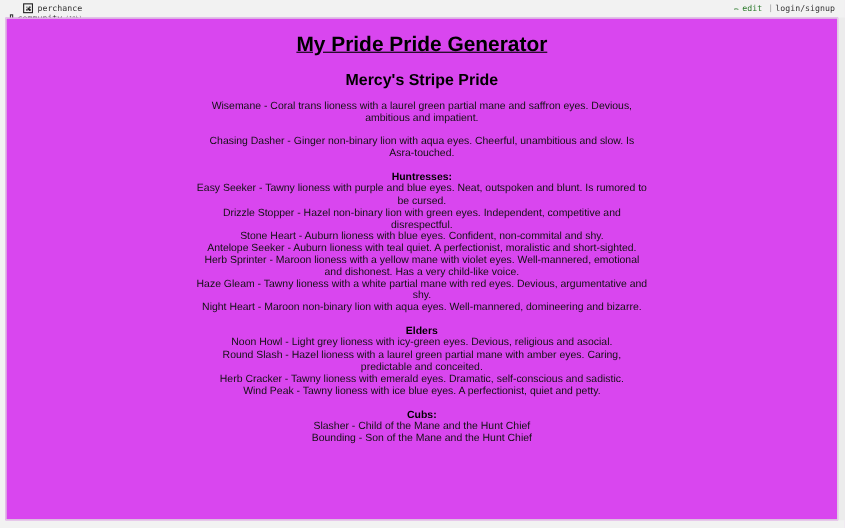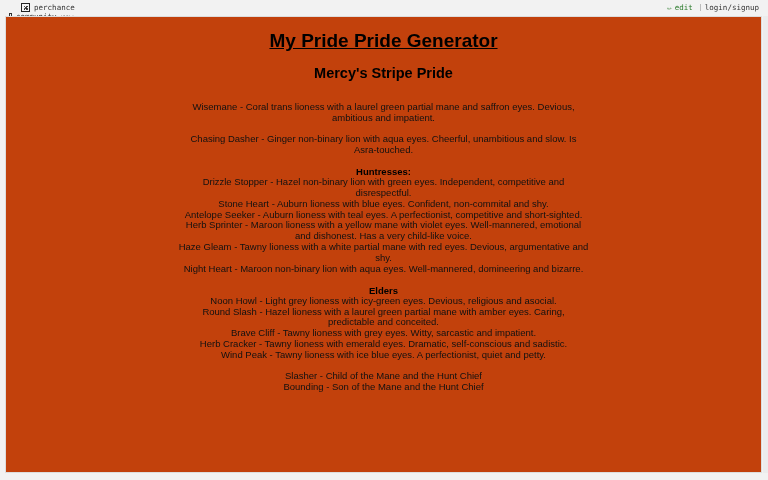--- a/index.html
+++ b/index.html
@@ -96,21 +96,21 @@
   }
   .plus-circle::before { left: 2px; top: 0.5px; width: 1px; height: 4px; }
   .plus-circle::after { left: 0.5px; top: 2px; width: 4px; height: 1px; }
 
   .panel {
     position: absolute;
     left: 5px;
     top: 16px;
     width: 757px;
     height: 457px;
-    background: #c2410c;
+    background: #d946ef;
     border: 1px solid #ddd;
     box-sizing: border-box;
     overflow: hidden;
   }
   .scrollbar {
     position: absolute;
     right: 0px;
     top: 16px;
     width: 5px;
     height: 457px;
@@ -124,21 +124,21 @@
   h1.title {
     font-size: 19px;
     font-weight: bold;
     text-decoration: underline;
     margin: 0 0 12px 0;
     line-height: 22px;
   }
   h2.pride {
     font-size: 14.5px;
     font-weight: bold;
-    margin: 0 0 20px 0;
+    margin: 0 0 10px 0;
     line-height: 18px;
   }
   .section {
     margin-bottom: 10.5px;
   }
   .section-head {
     font-size: 9.5px;
     font-weight: bold;
     line-height: 11px;
   }
@@ -207,37 +207,38 @@
     <div class="section">
       <div class="entry">Wisemane - Coral trans lioness with a laurel green partial mane and saffron eyes. Devious, ambitious and impatient.</div>
     </div>
 
     <div class="section">
       <div class="entry">Chasing Dasher - Ginger non-binary lion with aqua eyes. Cheerful, unambitious and slow. Is Asra-touched.</div>
     </div>
 
     <div class="section">
       <div class="section-head">Huntresses:</div>
+      <div class="entry">Easy Seeker - Tawny lioness with purple and blue eyes. Neat, outspoken and blunt. Is rumored to be cursed.</div>
       <div class="entry">Drizzle Stopper - Hazel non-binary lion with green eyes. Independent, competitive and disrespectful.</div>
       <div class="entry">Stone Heart - Auburn lioness with blue eyes. Confident, non-commital and shy.</div>
-      <div class="entry">Antelope Seeker - Auburn lioness with teal eyes. A perfectionist, competitive and short-sighted.</div>
+      <div class="entry">Antelope Seeker - Auburn lioness with teal quiet. A perfectionist, moralistic and short-sighted.</div>
       <div class="entry">Herb Sprinter - Maroon lioness with a yellow mane with violet eyes. Well-mannered, emotional and dishonest. Has a very child-like voice.</div>
       <div class="entry">Haze Gleam - Tawny lioness with a white partial mane with red eyes. Devious, argumentative and shy.</div>
       <div class="entry">Night Heart - Maroon non-binary lion with aqua eyes. Well-mannered, domineering and bizarre.</div>
     </div>
 
     <div class="section">
       <div class="section-head">Elders</div>
       <div class="entry">Noon Howl - Light grey lioness with icy-green eyes. Devious, religious and asocial.</div>
       <div class="entry">Round Slash - Hazel lioness with a laurel green partial mane with amber eyes. Caring, predictable and conceited.</div>
-      <div class="entry">Brave Cliff - Tawny lioness with grey eyes. Witty, sarcastic and impatient.</div>
       <div class="entry">Herb Cracker - Tawny lioness with emerald eyes. Dramatic, self-conscious and sadistic.</div>
       <div class="entry">Wind Peak - Tawny lioness with ice blue eyes. A perfectionist, quiet and petty.</div>
     </div>
 
     <div class="section">
+      <div class="section-head">Cubs:</div>
       <div class="entry">Slasher - Child of the Mane and the Hunt Chief</div>
       <div class="entry">Bounding - Son of the Mane and the Hunt Chief</div>
     </div>
   </div>
 </div>
 
 <div class="scrollbar"></div>
 
 </body></html>

